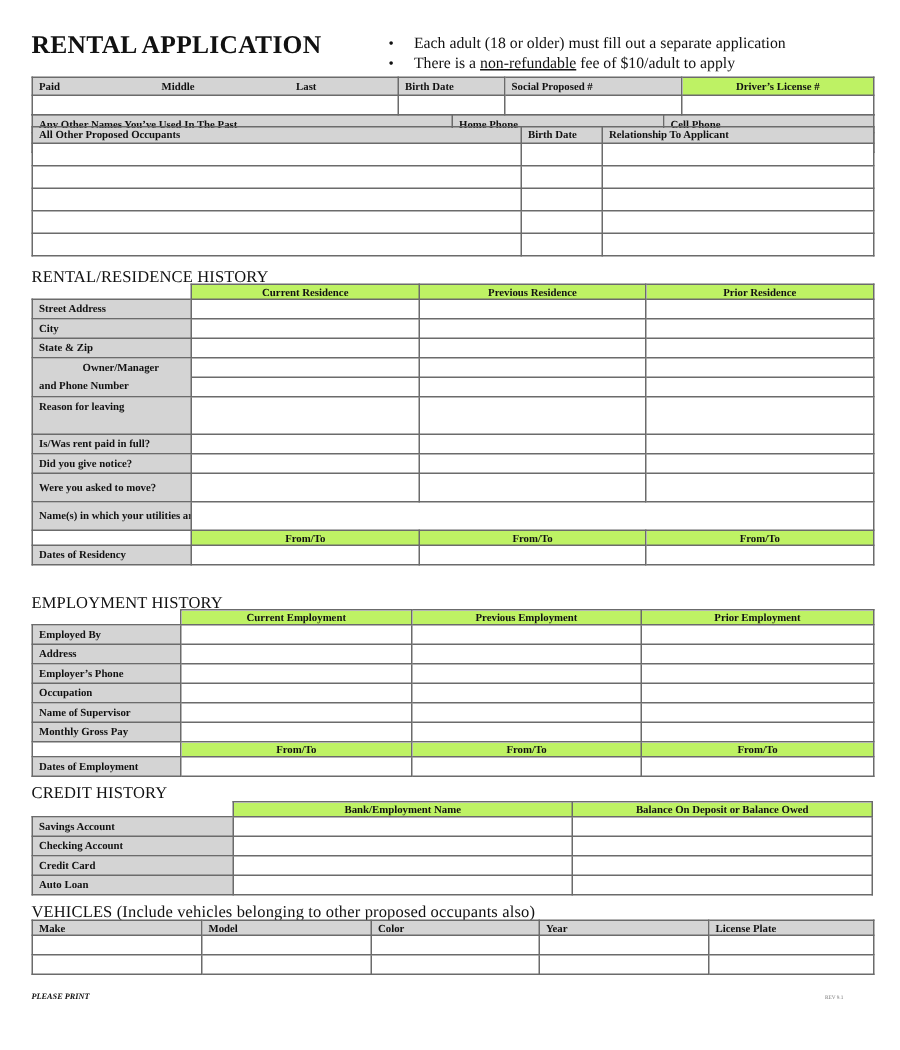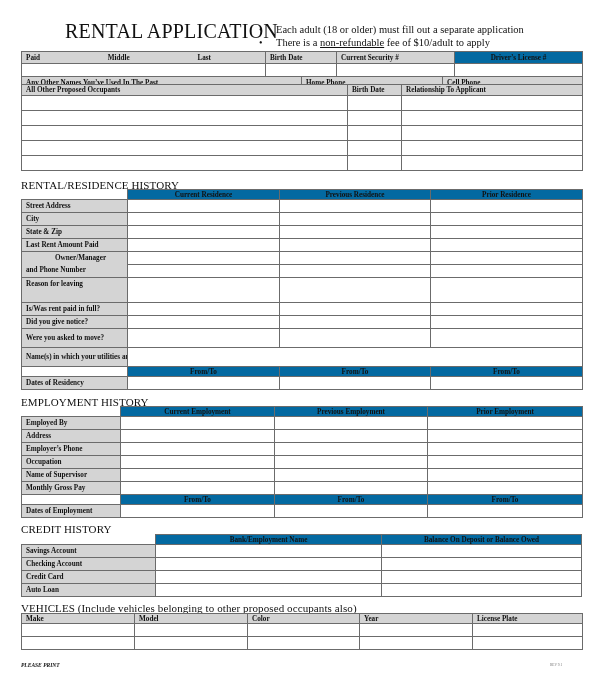--- a/index.html
+++ b/index.html
@@ -1,29 +1,29 @@
 <!DOCTYPE html>
 <html><head>
   <meta charset="utf-8">
   <style>
     html, body { margin: 0; padding: 0; background: #ffffff; }
     body { width: 600px; height: 700px; position: relative; overflow: hidden;
            font-family: "Liberation Serif", "DejaVu Serif", serif; color: #111; }
     .abs { position: absolute; }
-    .title { left: 21px; top: 20px; font-size: 20px; font-weight: normal; letter-spacing: 0.2px; margin-left: 44px; }
+    .title { left: 21px; top: 20px; font-size: 17px; font-weight: bold; letter-spacing: 0.2px; }
     .bullets { left: 258px; top: 23px; font-size: 10.5px; line-height: 13px; margin: 0; padding: 0; list-style: none; }
     .bullets li { position: relative; padding-left: 18px; }
     .bullets li::before { content: "\2022"; position: absolute; left: 1px; top: 0; font-size: 10px; }
     .u { text-decoration: underline; }
 
     table.form { position: absolute; border-collapse: collapse; table-layout: fixed; }
     table.form td { border: 1px solid #6b6b6b; padding: 0 4px; font-size: 7.2px; font-weight: bold;
                     vertical-align: middle; overflow: hidden; white-space: nowrap; box-sizing: border-box; }
     td.h { background: #d4d4d4; }
-    td.hc { background: #0369a1; text-align: center; }
+    td.hc { background: #bef264; text-align: center; }
     td.lab { background: #d4d4d4; line-height: 9px; white-space: normal; }
     td.blank { background: #fff; }
     .sec { font-size: 11px; left: 21px; letter-spacing: 0.1px; }
     .footer-left { left: 21px; top: 662px; font-size: 5.5px; font-style: italic; font-weight: bold; }
     .footer-right { left: 550px; top: 663px; font-size: 3.5px; color: #777; }
     .name-hdr { display: flex; justify-content: space-between; padding-right: 50px; }
     .name-hdr span { display: inline-block; }
   </style>
 </head>
 <body>
@@ -44,21 +44,21 @@
   <tbody>
       <tr style="height:12px">
     <td class="h">
       <div class="name-hdr">
         <span>Paid</span>
         <span>Middle</span>
         <span>Last</span>
       </div>
     </td>
     <td class="h">Birth Date</td>
-    <td class="h">Current Security #</td>
+    <td class="h">Social Proposed #</td>
     <td class="hc">Driver’s License #</td>
   </tr>
   <tr style="height:13px">
     <td class="blank"></td>
     <td class="blank"></td>
     <td class="blank"></td>
     <td class="blank"></td>
   </tr>
 </tbody>
   </table>
@@ -145,26 +145,20 @@
         <td class="blank"></td>
   </tr>
   <tr style="height:13px">
     <td class="lab">City</td>
     <td class="blank"></td>
         <td class="blank"></td>
         <td class="blank"></td>
   </tr>
   <tr style="height:13px">
     <td class="lab">State &amp; Zip</td>
-    <td class="blank"></td>
-        <td class="blank"></td>
-        <td class="blank"></td>
-  </tr>
-  <tr style="height:13px">
-    <td class="lab">Last Rent Amount Paid</td>
     <td class="blank"></td>
         <td class="blank"></td>
         <td class="blank"></td>
   </tr>
   <tr style="height:13px">
     <td class="lab" style="border-bottom:none;padding-left:33px;">Owner/Manager</td>
     <td class="blank"></td>
         <td class="blank"></td>
         <td class="blank"></td>
   </tr>

